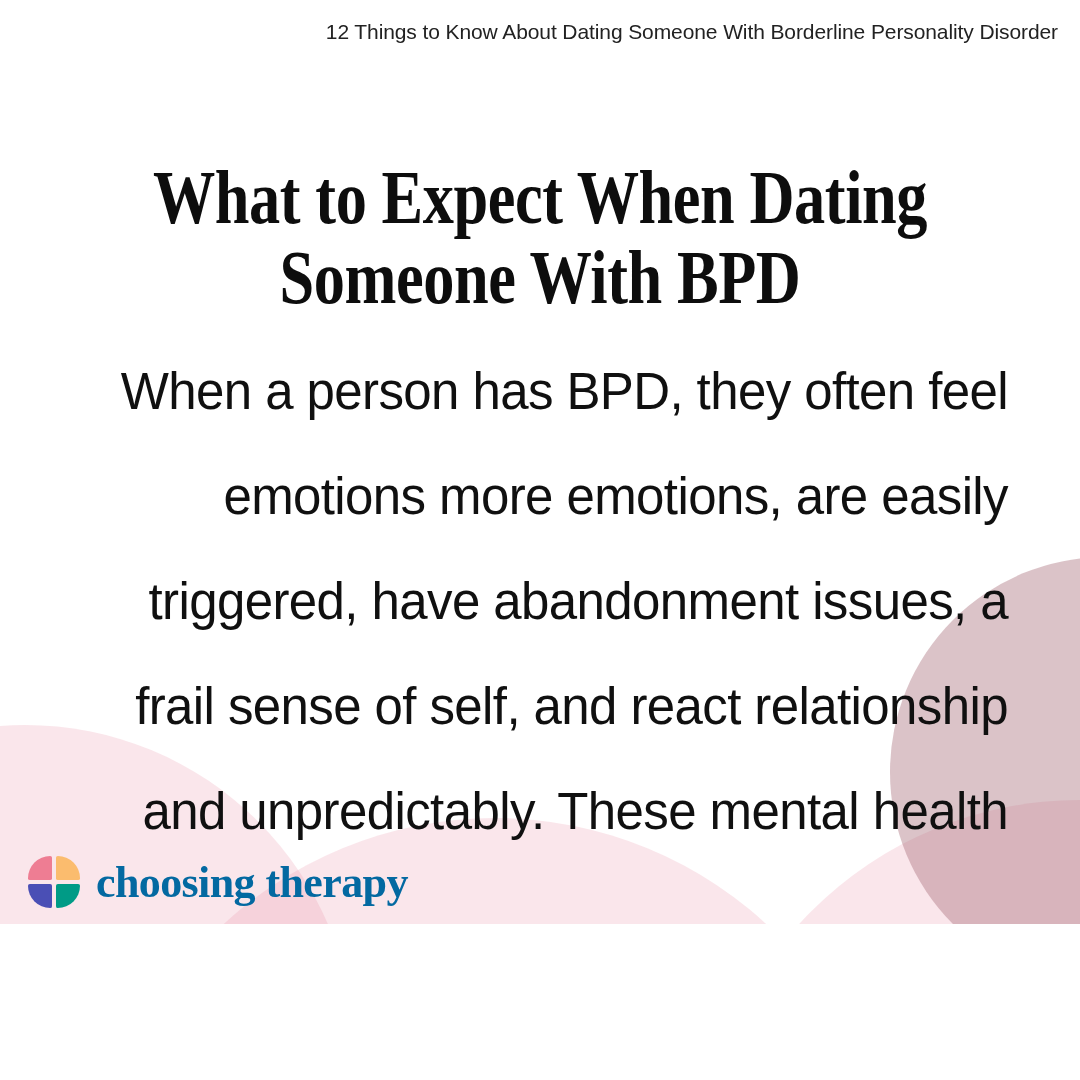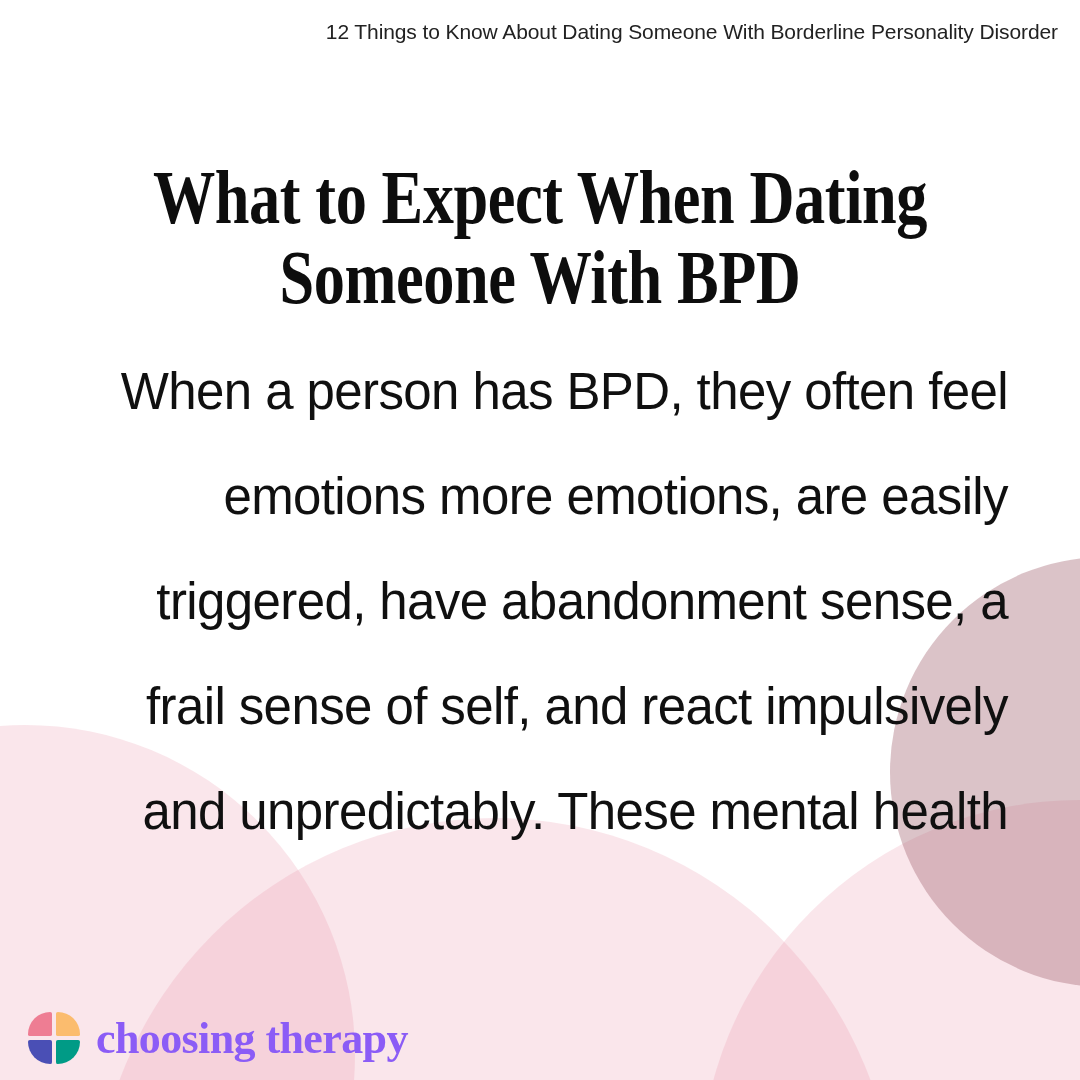--- a/index.html
+++ b/index.html
@@ -3,21 +3,21 @@
 <meta charset="utf-8">
 <style>
   html, body {
     margin: 0;
     padding: 0;
     background: #ffffff;
   }
   #canvas {
     position: relative;
     width: 1080px;
-    height: 1080px;
+    height: 924px;
     background: #ffffff;
     overflow: hidden;
     font-family: "Liberation Sans", sans-serif;
     text-decoration: underline;
   }
 
   
   .bg-layer {
     position: absolute;
     inset: 0;
@@ -136,21 +136,21 @@
   .q-tl { left: 0;    top: 0;    border-radius: 24px 2px 2px 2px; }
   .q-tr { left: 28px; top: 0;    border-radius: 2px 24px 2px 2px; }
   .q-bl { left: 0;    top: 28px; border-radius: 2px 2px 2px 24px; }
   .q-br { left: 28px; top: 28px; border-radius: 2px 2px 24px 2px; }
 
   .logo-word {
     font-family: "Liberation Serif", "DejaVu Serif", serif;
     font-weight: 700;
     font-size: 44px;
     line-height: 1;
-    color: #8b5cf6;
+    color: #0369a1;
     letter-spacing: -0.6px;
     white-space: nowrap;
   }
 </style>
 </head>
 <body>
 
 <div id="canvas">
 
   <div class="bg-layer">
@@ -165,22 +165,22 @@
     <div class="eyebrow">12 Things to Know About Dating Someone With Borderline Personality Disorder</div>
 
     <h1 class="headline">
       <span>What to Expect When Dating</span><br>
       <span>Someone With BPD</span>
     </h1>
 
     <p class="body-copy">
       <span>When a person has BPD, they often feel</span><br>
       <span>emotions more emotions, are easily</span><br>
-      <span>triggered, have abandonment sense, a</span><br>
-      <span>frail sense of self, and react impulsively</span><br>
+      <span>triggered, have abandonment issues, a</span><br>
+      <span>frail sense of self, and react relationship</span><br>
       <span>and unpredictably. These mental health</span><br>
       <br>
     </p>
 
     <div class="logo">
       <div class="logo-mark">
         <span class="q q-tl" style="background: rgb(238, 125, 147);"></span>
         <span class="q q-tr" style="background: rgb(251, 188, 110);"></span>
         <span class="q q-bl" style="background: rgb(74, 79, 181);"></span>
         <span class="q q-br" style="background: rgb(0, 155, 134);"></span>

